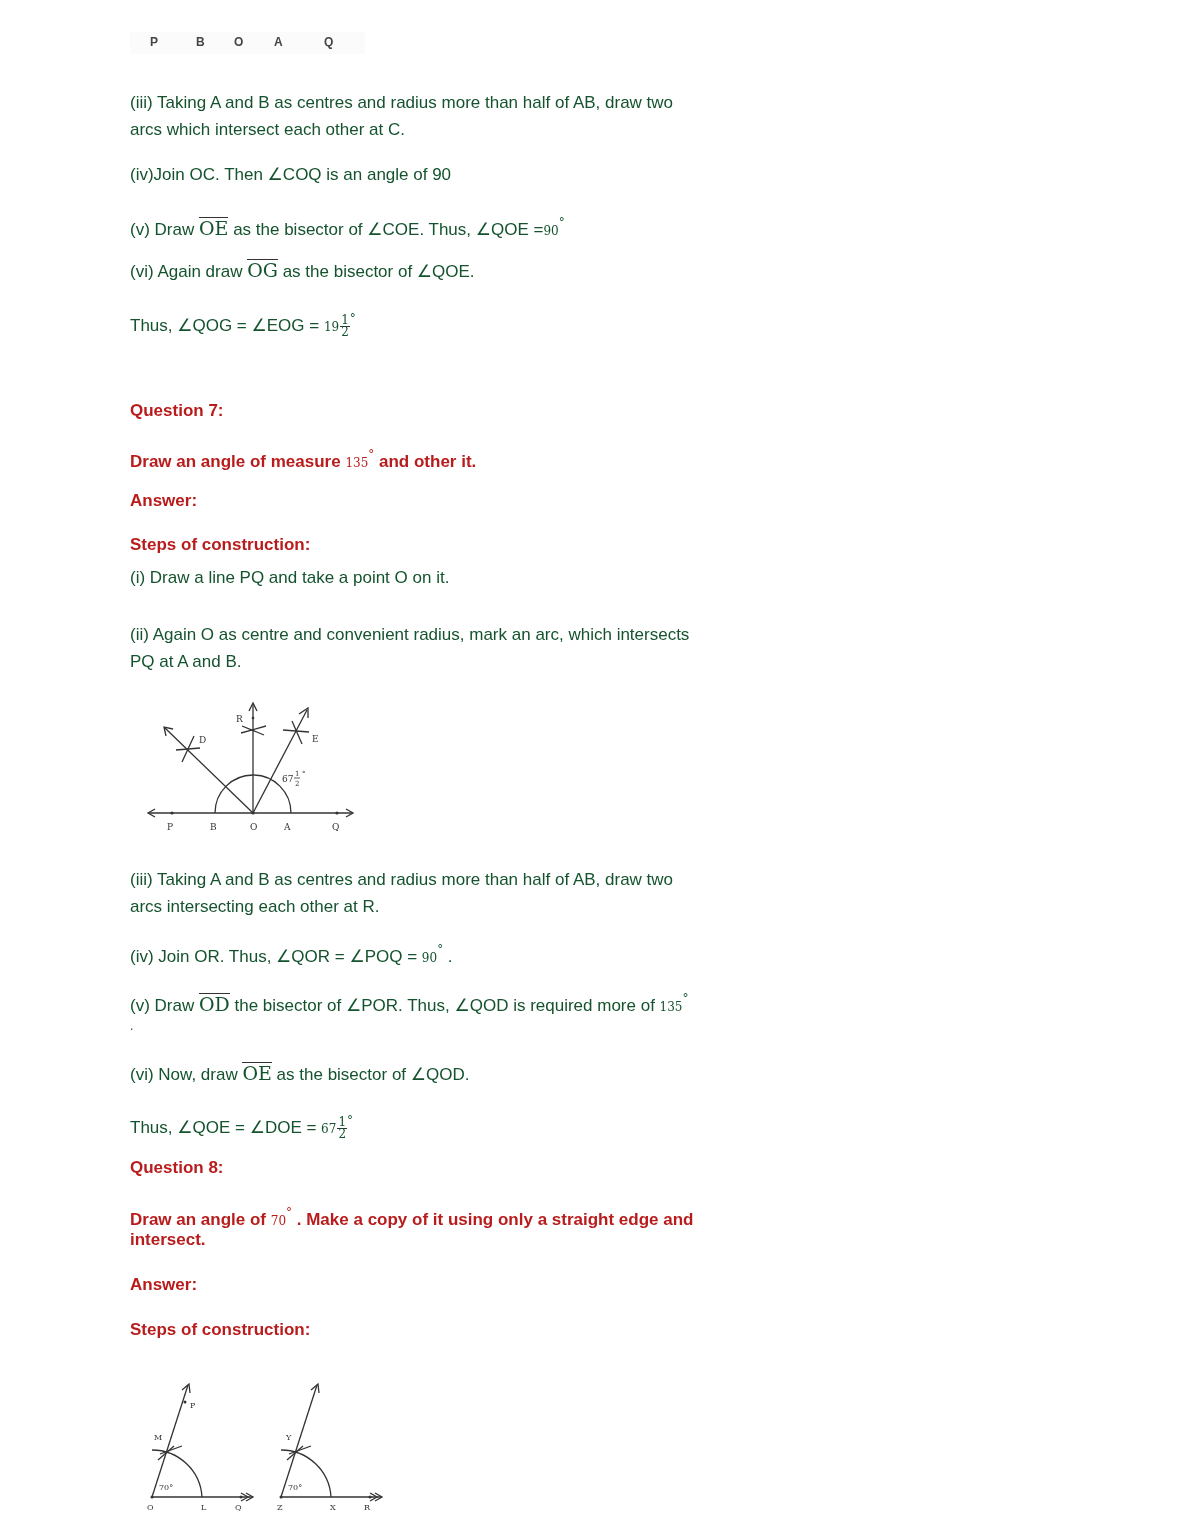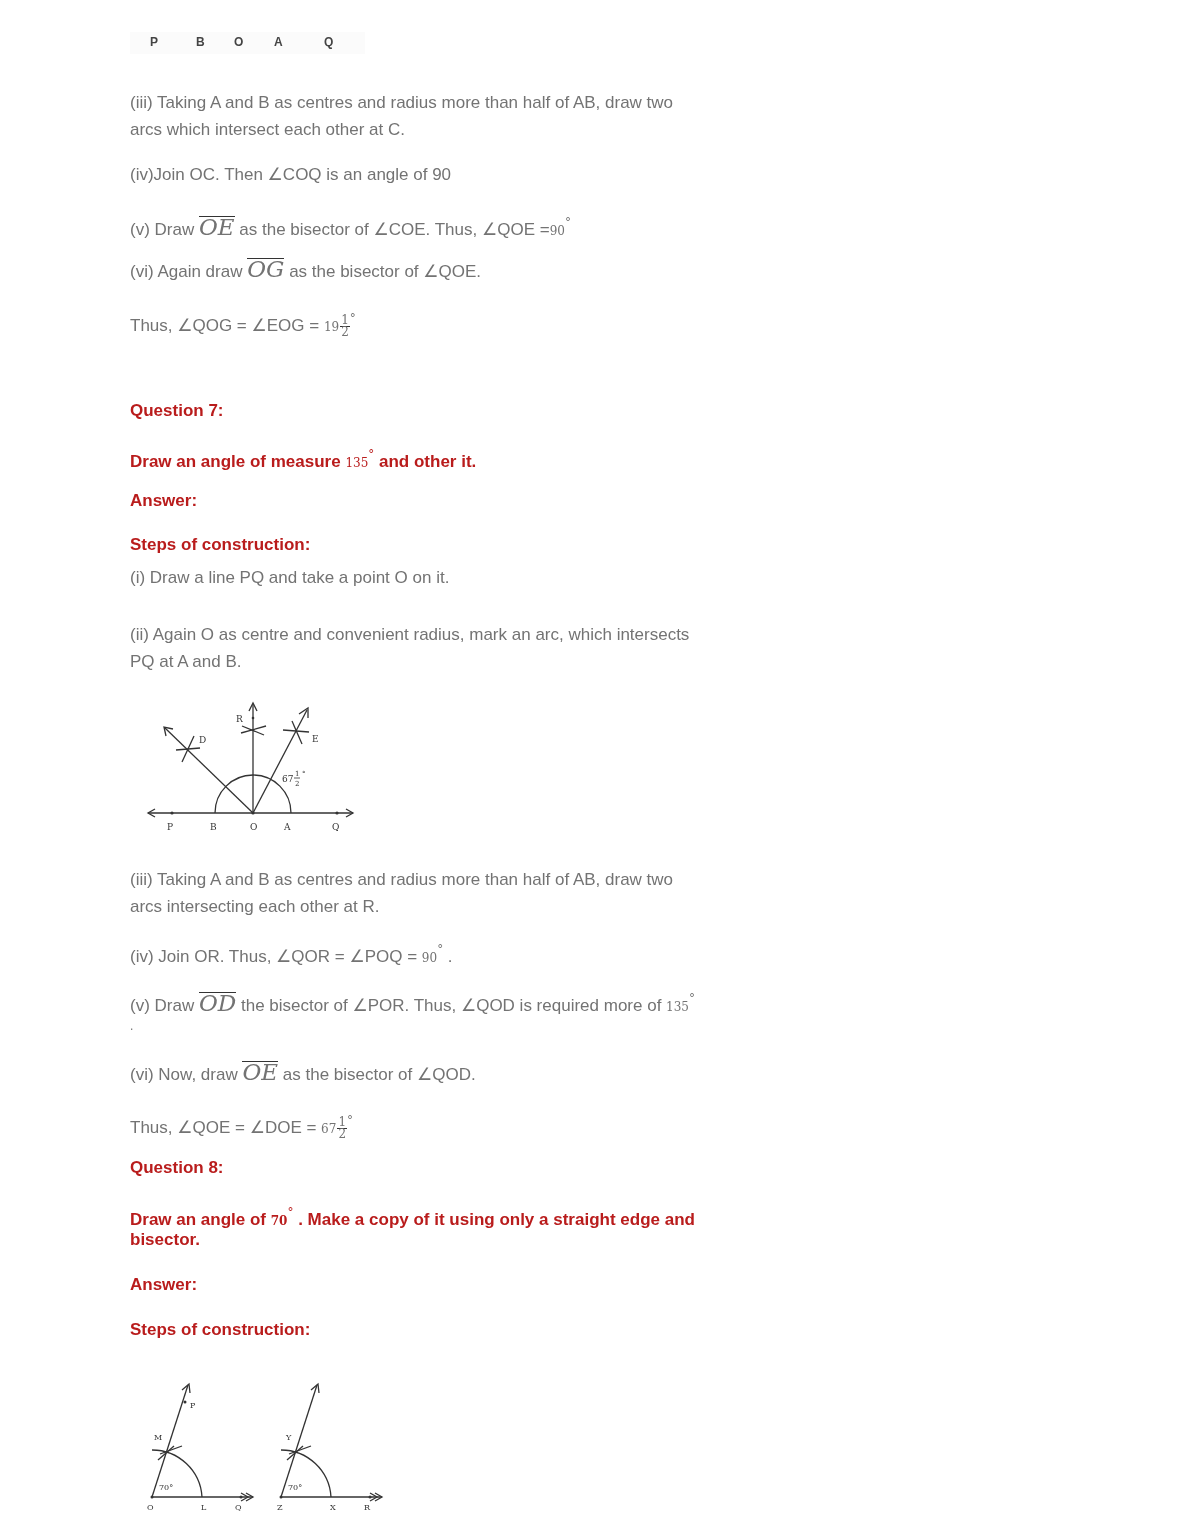--- a/index.html
+++ b/index.html
@@ -20,34 +20,33 @@
     left: 130px;
     top: 0;
     width: 620px;
   }
   .p {
     position: absolute;
     left: 0;
     font-size: 17px;
     line-height: 27px;
     white-space: nowrap;
-    color: #737373;
+    color: #14532d;
   }
   .b {
     font-weight: bold;
     color: #b91c1c;
   }
   .math {
     font-family: "DejaVu Serif", "Liberation Serif", serif;
     font-size: 12px;
   }
   .mathi {
     font-family: "DejaVu Serif", "Liberation Serif", serif;
-    font-style: italic;
-    font-size: 23px;
+    font-size: 19px;
   }
   .over {
     display: inline-block;
     border-top: 1.2px solid #333;
     padding-top: 1px;
     line-height: 18px;
   }
   .deg {
     font-size: 12px;
     vertical-align: 9px;
@@ -199,23 +198,23 @@
   <div class="p" style="top:1061px">
     <span>(vi) Now, draw </span><span class="mathi over">OE</span><span> as the bisector of ∠QOD.</span>
   </div>
 
   <div class="p" style="top:1107px">
     <span>Thus, ∠QOE = ∠DOE = </span><span class="math">67</span><span class="frac"><span class="num">1</span><span class="den">2</span></span><span class="deg">°</span>
   </div>
 
   <div class="p b" style="top:1154px">Question 8:</div>
   <div class="p b" style="top:1199px">
-    <span>Draw an angle of </span><span class="math" style="font-weight:bold">70</span><span class="deg" style="font-weight:normal">°</span><span> . Make a copy of it using only a straight edge and</span>
-  </div>
-  <div class="p b" style="top:1226px">bisector.</div>
+    <span>Draw an angle of </span><span class="math" style="font-weight:normal">70</span><span class="deg" style="font-weight:normal">°</span><span> . Make a copy of it using only a straight edge and</span>
+  </div>
+  <div class="p b" style="top:1226px">intersect.</div>
   <div class="p b" style="top:1271px">Answer:</div>
   <div class="p b" style="top:1316px">Steps of construction:</div>
 
 </div>
 
 <div class="figure" style="left:138px; top:1372px; width:250px; height:140px;">
   <svg width="250" height="140" viewBox="0 0 250 140">
     <g stroke="#333" stroke-width="1.3" fill="none">
 
       <line x1="14" y1="125" x2="115" y2="125"></line>

